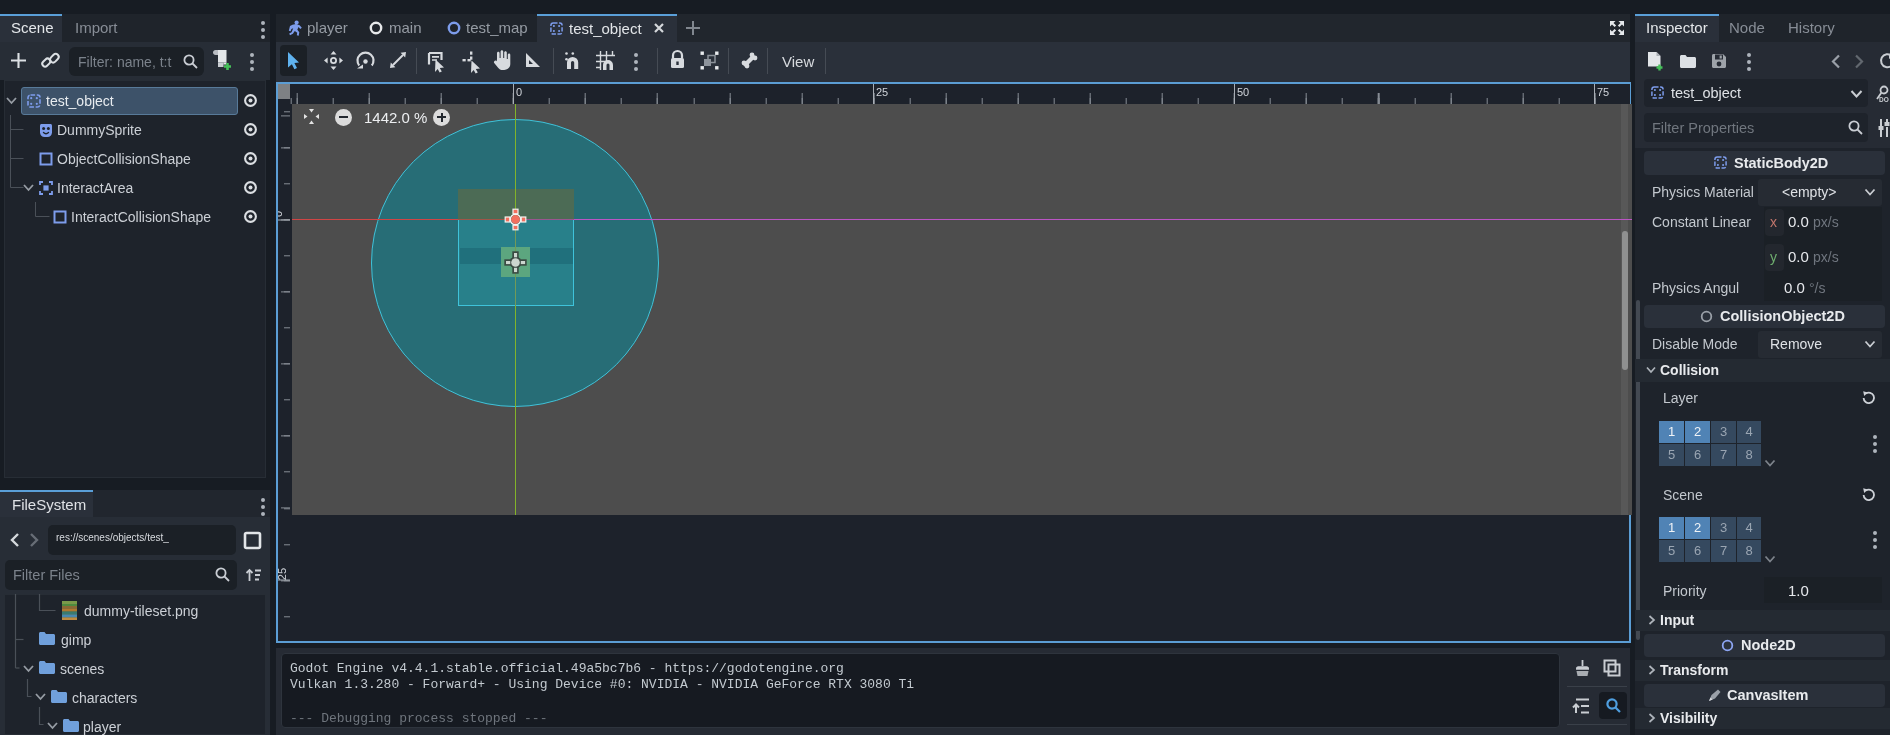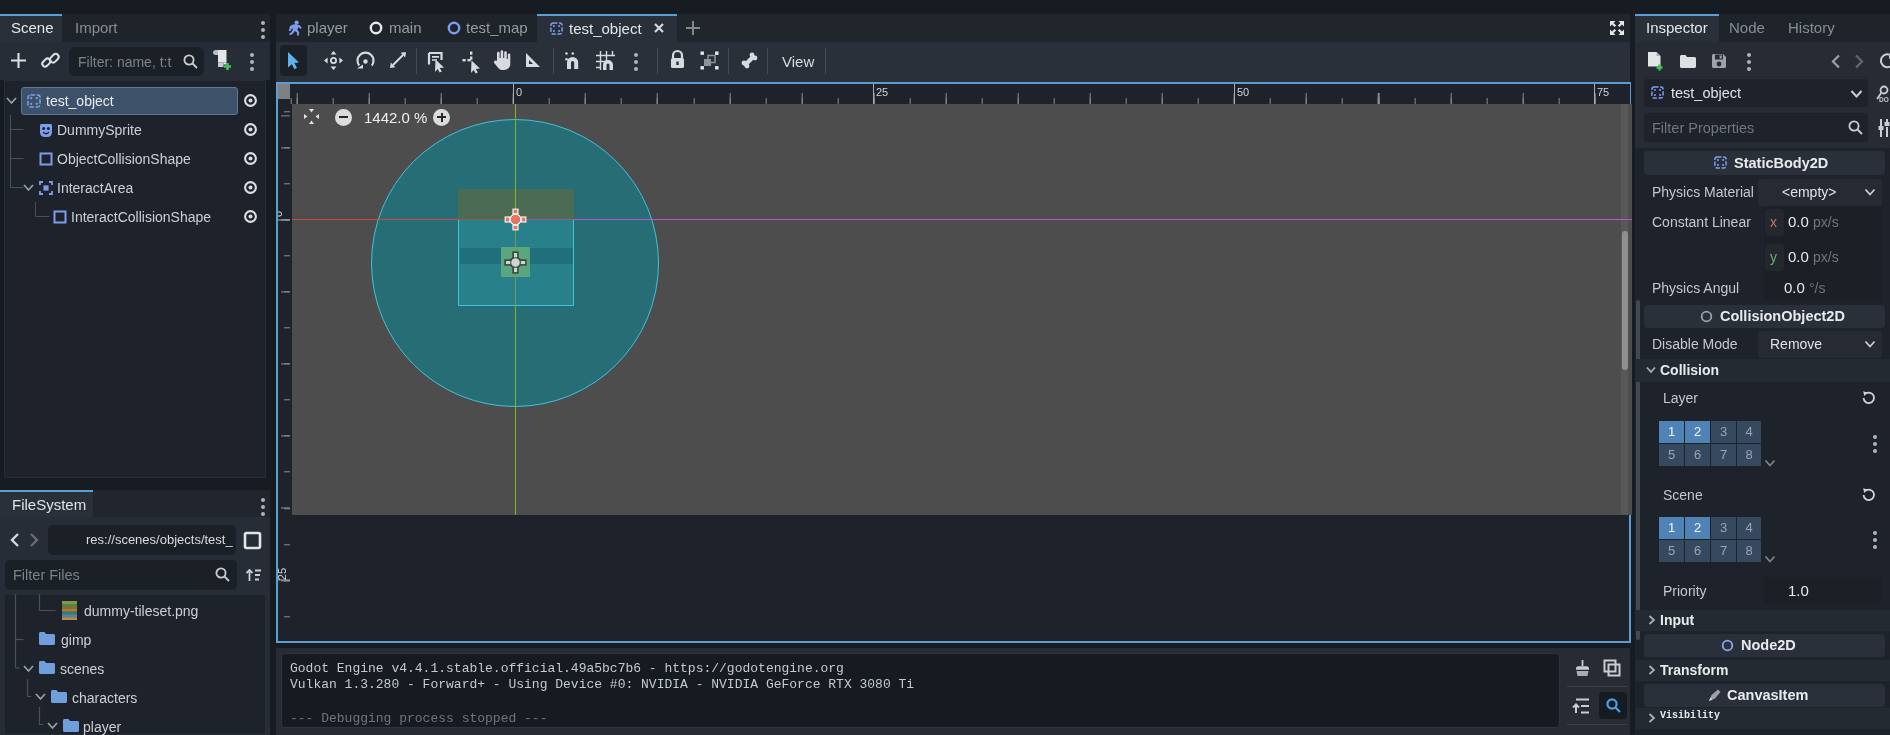--- a/index.html
+++ b/index.html
@@ -149,21 +149,21 @@
   </div>
 
 <svg style="left:9px;top:532px;" width="12" height="16" viewBox="0 0 12 16">
     <path d="M9 2 3 8l6 6" stroke="#d5d9dd" stroke-width="2.4" fill="none"></path>
   </svg>
 <svg style="left:28px;top:532px;" width="12" height="16" viewBox="0 0 12 16">
     <path d="M3 2l6 6-6 6" stroke="#676d76" stroke-width="2.4" fill="none"></path>
   </svg>
 
 <div class="abs" style="left:48px;top:525px;width:188px;height:30px;background:#1b2026;border-radius:5px;overflow:hidden;"></div>
-<div class="txt" style="left:56px;top:532px;font-size:13px;color:#d8dbdf;margin-left:30px;">res://scenes/objects/test_</div>
+<div class="txt" style="left:56px;top:532px;font-size:10px;color:#d8dbdf;">res://scenes/objects/test_</div>
 
 <svg style="left:242px;top:530px;" width="21" height="21" viewBox="0 0 21 21">
     <rect x="3" y="3" width="15" height="15" rx="1.5" fill="none" stroke="#e2e5e8" stroke-width="2.6"></rect>
   </svg>
 
 <div class="abs" style="left:5px;top:560px;width:232px;height:30px;background:#1b2026;border-radius:5px;"></div>
 <div class="txt" style="left:13px;top:567px;font-size:14.5px;color:#7b828b;">Filter Files</div>
 <svg style="left:214px;top:566px;" width="17" height="17" viewBox="0 0 17 17">
     <circle cx="7" cy="7" r="4.6" stroke="#c9cdd3" stroke-width="1.8" fill="none"></circle>
     <path d="M10.5 10.5 15 15" stroke="#c9cdd3" stroke-width="1.8"></path>
@@ -709,13 +709,13 @@
 <svg style="left:1708px;top:689px;" width="13" height="13" viewBox="0 0 13 13">
     <path d="M1 12l2.5-6L10 .5l2.5 2.5L7 9.5 1 12z" fill="#9aa0a8"></path>
     <path d="M1 12l1.5-3.6 2.1 2.1z" fill="#d7dade"></path>
   </svg>
 <div class="txt" style="left:1727px;top:687px;font-size:14.5px;font-weight:bold;color:#e8eaed;">CanvasItem</div>
 
 <div class="abs" style="left:1635px;top:708px;width:255px;height:21px;background:#242a32;"></div>
 <svg style="left:1648px;top:713px;" width="8" height="10" viewBox="0 0 8 10">
     <path d="M1.5 1l4.5 4-4.5 4" stroke="#aeb4bb" stroke-width="1.7" fill="none"></path>
   </svg>
-<div class="txt" style="left:1660px;top:710px;font-size:10px;font-weight:bold;color:#e8eaed;font-family:Liberation Mono, monospace;">Visibility</div>
+<div class="txt" style="left:1660px;top:710px;font-size:14px;font-weight:bold;color:#e8eaed;">Visibility</div>
 
 </body></html>

